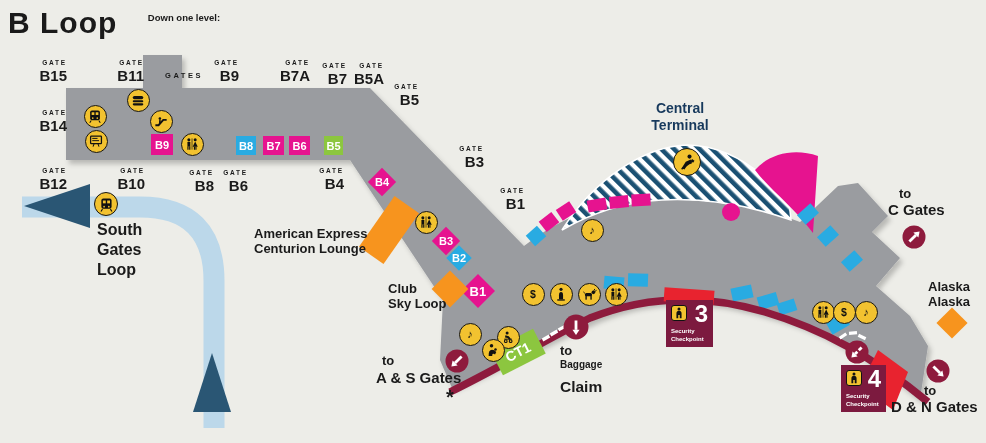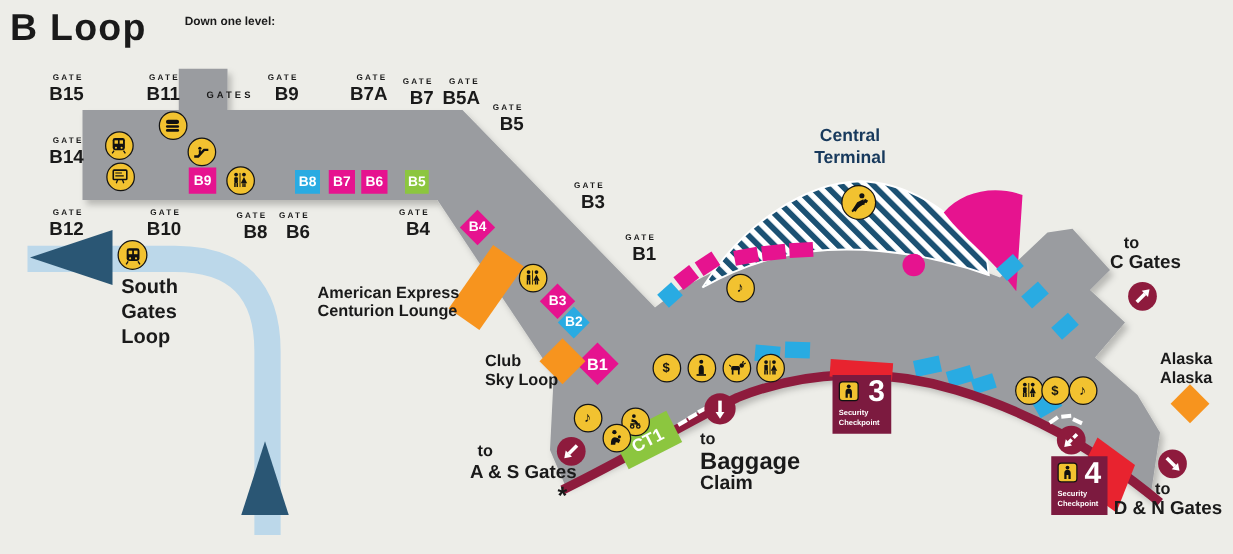--- a/index.html
+++ b/index.html
@@ -272,21 +272,21 @@
     <div>Terminal</div>
   </div>
 
   <div class="lbl" style="left:899px;top:186px;font-size:13px;">to</div>
   <div class="lbl s15" style="left:888px;top:201px;">C Gates</div>
   <div class="lbl" style="left:924px;top:383px;font-size:13px;">to</div>
   <div class="lbl s15" style="left:891px;top:398px;">D &amp; N Gates</div>
   <div class="lbl" style="left:382px;top:353px;font-size:13px;">to</div>
   <div class="lbl s15" style="left:376px;top:369px;">A &amp; S Gates</div>
   <div class="lbl" style="left:560px;top:343px;font-size:13px;">to</div>
-  <div class="lbl" style="left:560px;top:359px;font-size:19px;">Baggage</div>
+  <div class="lbl" style="left:560px;top:359px;font-size:10px;">Baggage</div>
   <div class="lbl" style="left:560px;top:378px;font-size:15.5px;">Claim</div>
   <div class="abs ast" style="left:446px;top:386px;">*</div>
 
   <div class="abs loop-title" style="left:97px;top:220px;">
     <div>South</div>
     <div>Gates</div>
     <div>Loop</div>
   </div>
 
   <div class="cp" style="left:666px;top:300px;width:47px;height:47px;">

